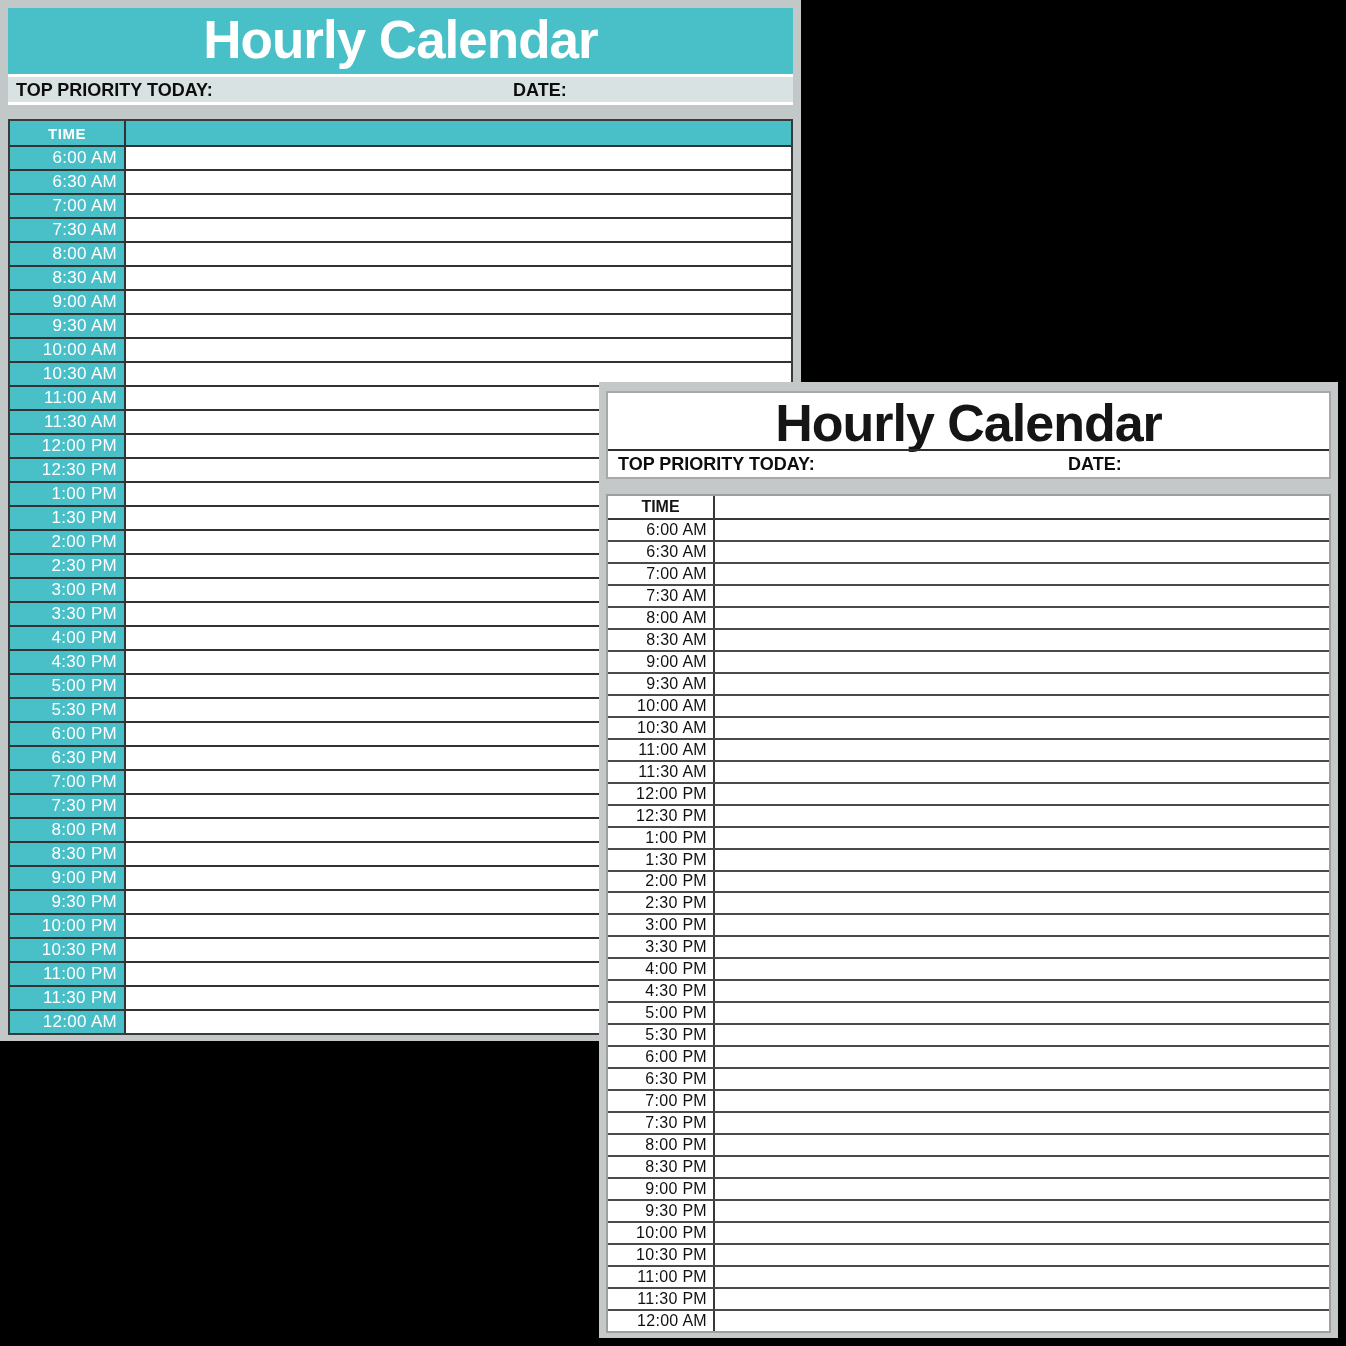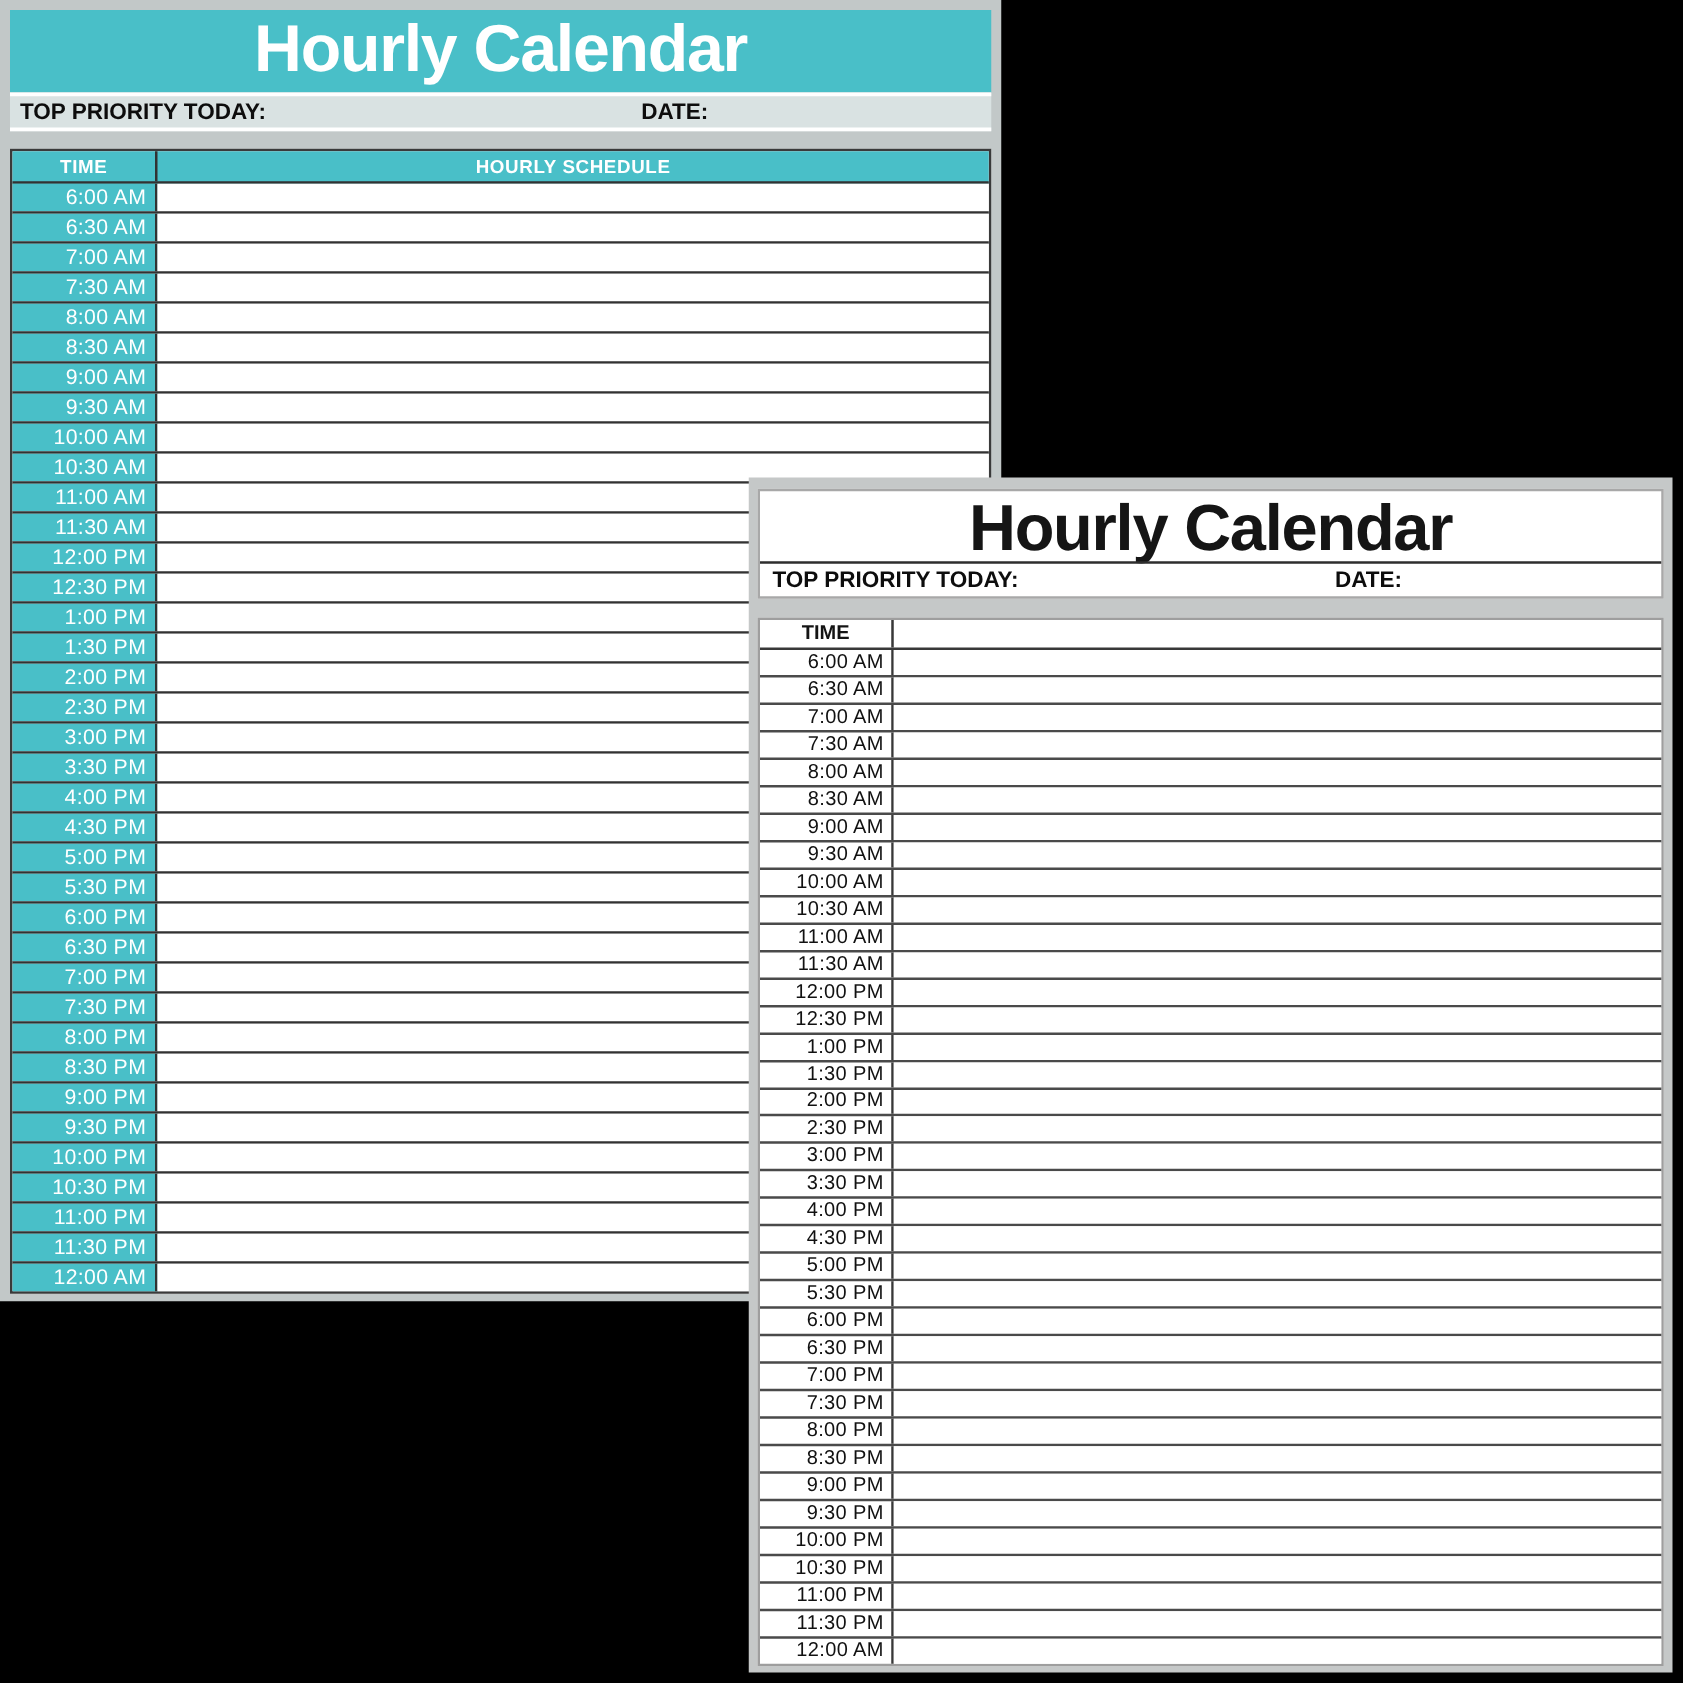--- a/index.html
+++ b/index.html
@@ -141,21 +141,20 @@
   <header class="c1-title">Hourly Calendar</header>
 
   <div class="c1-priority">
     <span class="lbl c1-pr-label">TOP PRIORITY TODAY:</span>
     <span class="lbl c1-date-label">DATE:</span>
   </div>
 
   <div class="c1-table">
     <div class="c1-hrow">
       <div class="c1-th-time">TIME</div>
-      <div class="c1-th-sched">HOURLY SCHEDULE</div>
     </div>
     <div class="c1-rows">
 
     <div class="c1-row">
         <div class="c1-time">6:00 AM</div>
         <div class="c1-cell"></div>
       </div>
         <div class="c1-row">
         <div class="c1-time">6:30 AM</div>
         <div class="c1-cell"></div>

